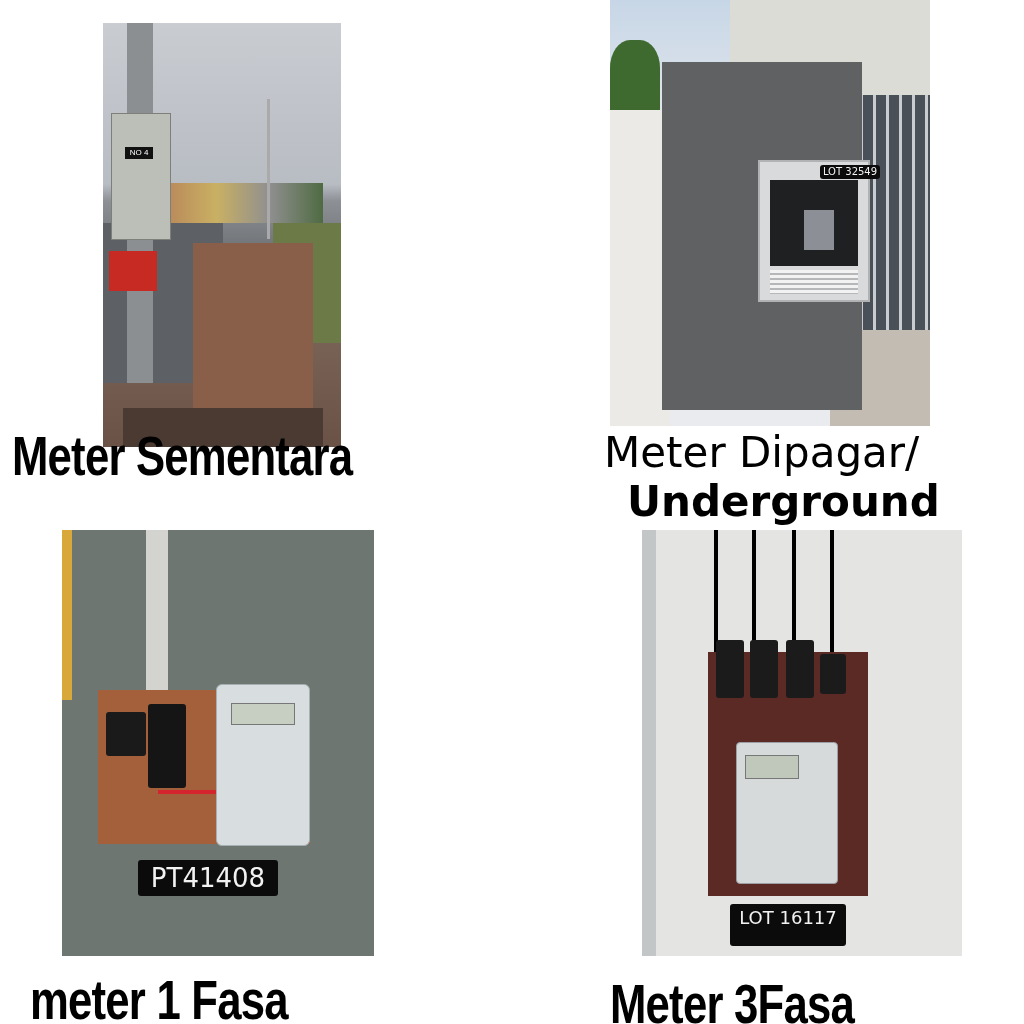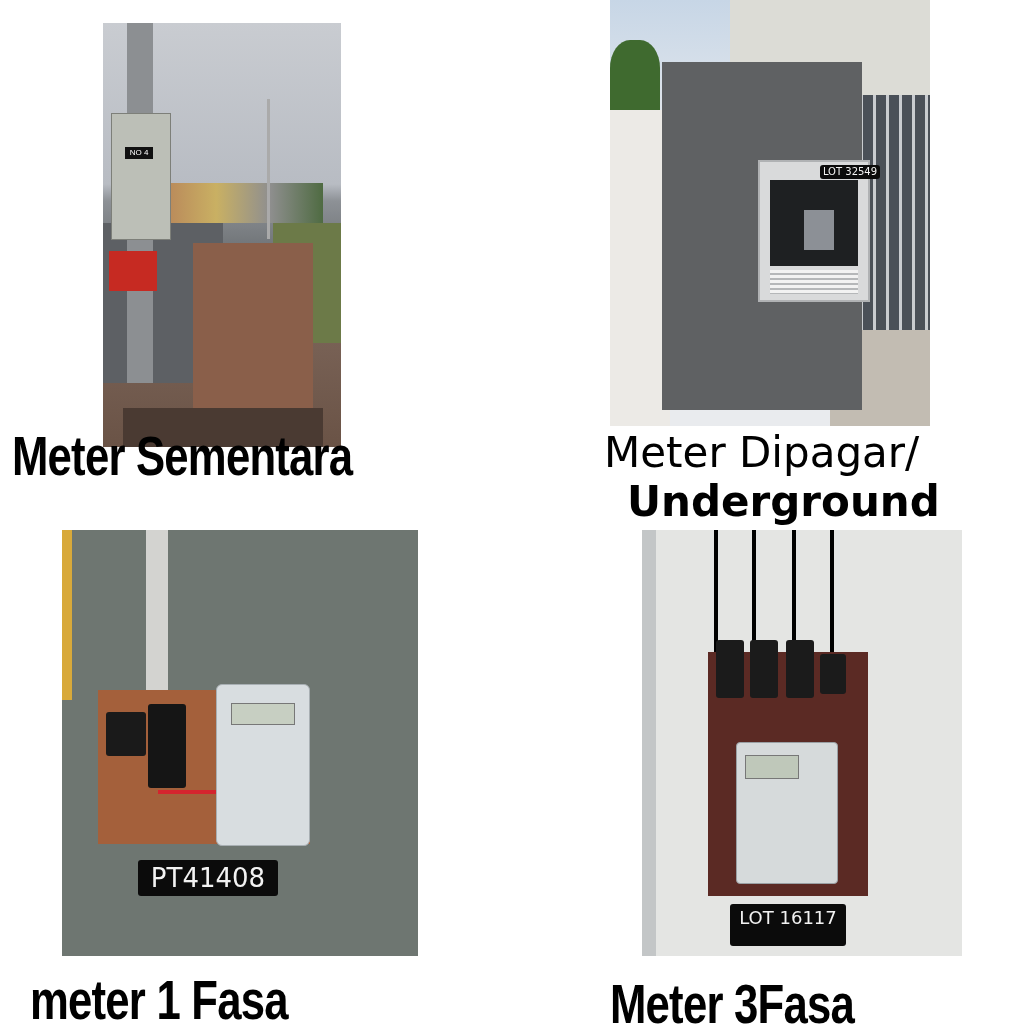--- a/index.html
+++ b/index.html
@@ -41,21 +41,21 @@
     #p2 .gate { position:absolute; left:240px; top:95px; width:80px; height:240px; background:repeating-linear-gradient(90deg,#4a5058 0 10px,#c9ccd0 10px 13px); }
     #p2 .floor { position:absolute; left:220px; top:330px; width:100px; height:96px; background:#c2bcb2; }
     #p2 .pillar { position:absolute; left:52px; top:62px; width:200px; height:348px; background:#5f6163; }
     #p2 .frame { position:absolute; left:96px; top:98px; width:112px; height:142px; background:#d9dadb; border:2px solid #b0b2b4; box-sizing:border-box; }
     #p2 .window { position:absolute; left:10px; top:18px; width:88px; height:86px; background:#1e2022; }
     #p2 .meter { position:absolute; left:34px; top:30px; width:30px; height:40px; background:#8c9096; }
     #p2 .vents { position:absolute; left:10px; top:108px; width:88px; height:24px; background:repeating-linear-gradient(180deg,#f2f2f2 0 3px,#b5b7b9 3px 5px); }
     #p2 .plate { left: 20px; top: 3px; width: 60px; height: 14px; font-size: 10px; line-height: 14px; margin-left: 40px; }
 
     
-    #p3 { left: 62px; top: 530px; width: 356px; height: 426px; background: #6e7671; }
+    #p3 { left: 62px; top: 530px; width: 312px; height: 426px; background: #6e7671; }
     #p3 .yellow { position:absolute; left:0; top:0; width:10px; height:170px; background:#d8a93a; }
     #p3 .conduit { position:absolute; left:84px; top:0; width:22px; height:160px; background:#d3d3d0; }
     #p3 .board { position:absolute; left:36px; top:160px; width:212px; height:154px; background:#a4603b; }
     #p3 .cutout1 { position:absolute; left:44px; top:182px; width:40px; height:44px; background:#1a1a1a; border-radius:3px; }
     #p3 .cutout2 { position:absolute; left:86px; top:174px; width:38px; height:84px; background:#151515; border-radius:3px; }
     #p3 .meter { position:absolute; left:154px; top:154px; width:92px; height:160px; background:#d8dde0; border-radius:6px; border:1px solid #a8afb3; }
     #p3 .meter .lcd { position:absolute; left:14px; top:18px; width:62px; height:20px; background:#c7cfc2; border:1px solid #777; }
     #p3 .wire-red { position:absolute; left:96px; top:260px; width:80px; height:4px; background:#d4242e; }
     #p3 .plate { left: 76px; top: 330px; width: 140px; height: 36px; font-size: 26px; line-height: 36px; }
 

